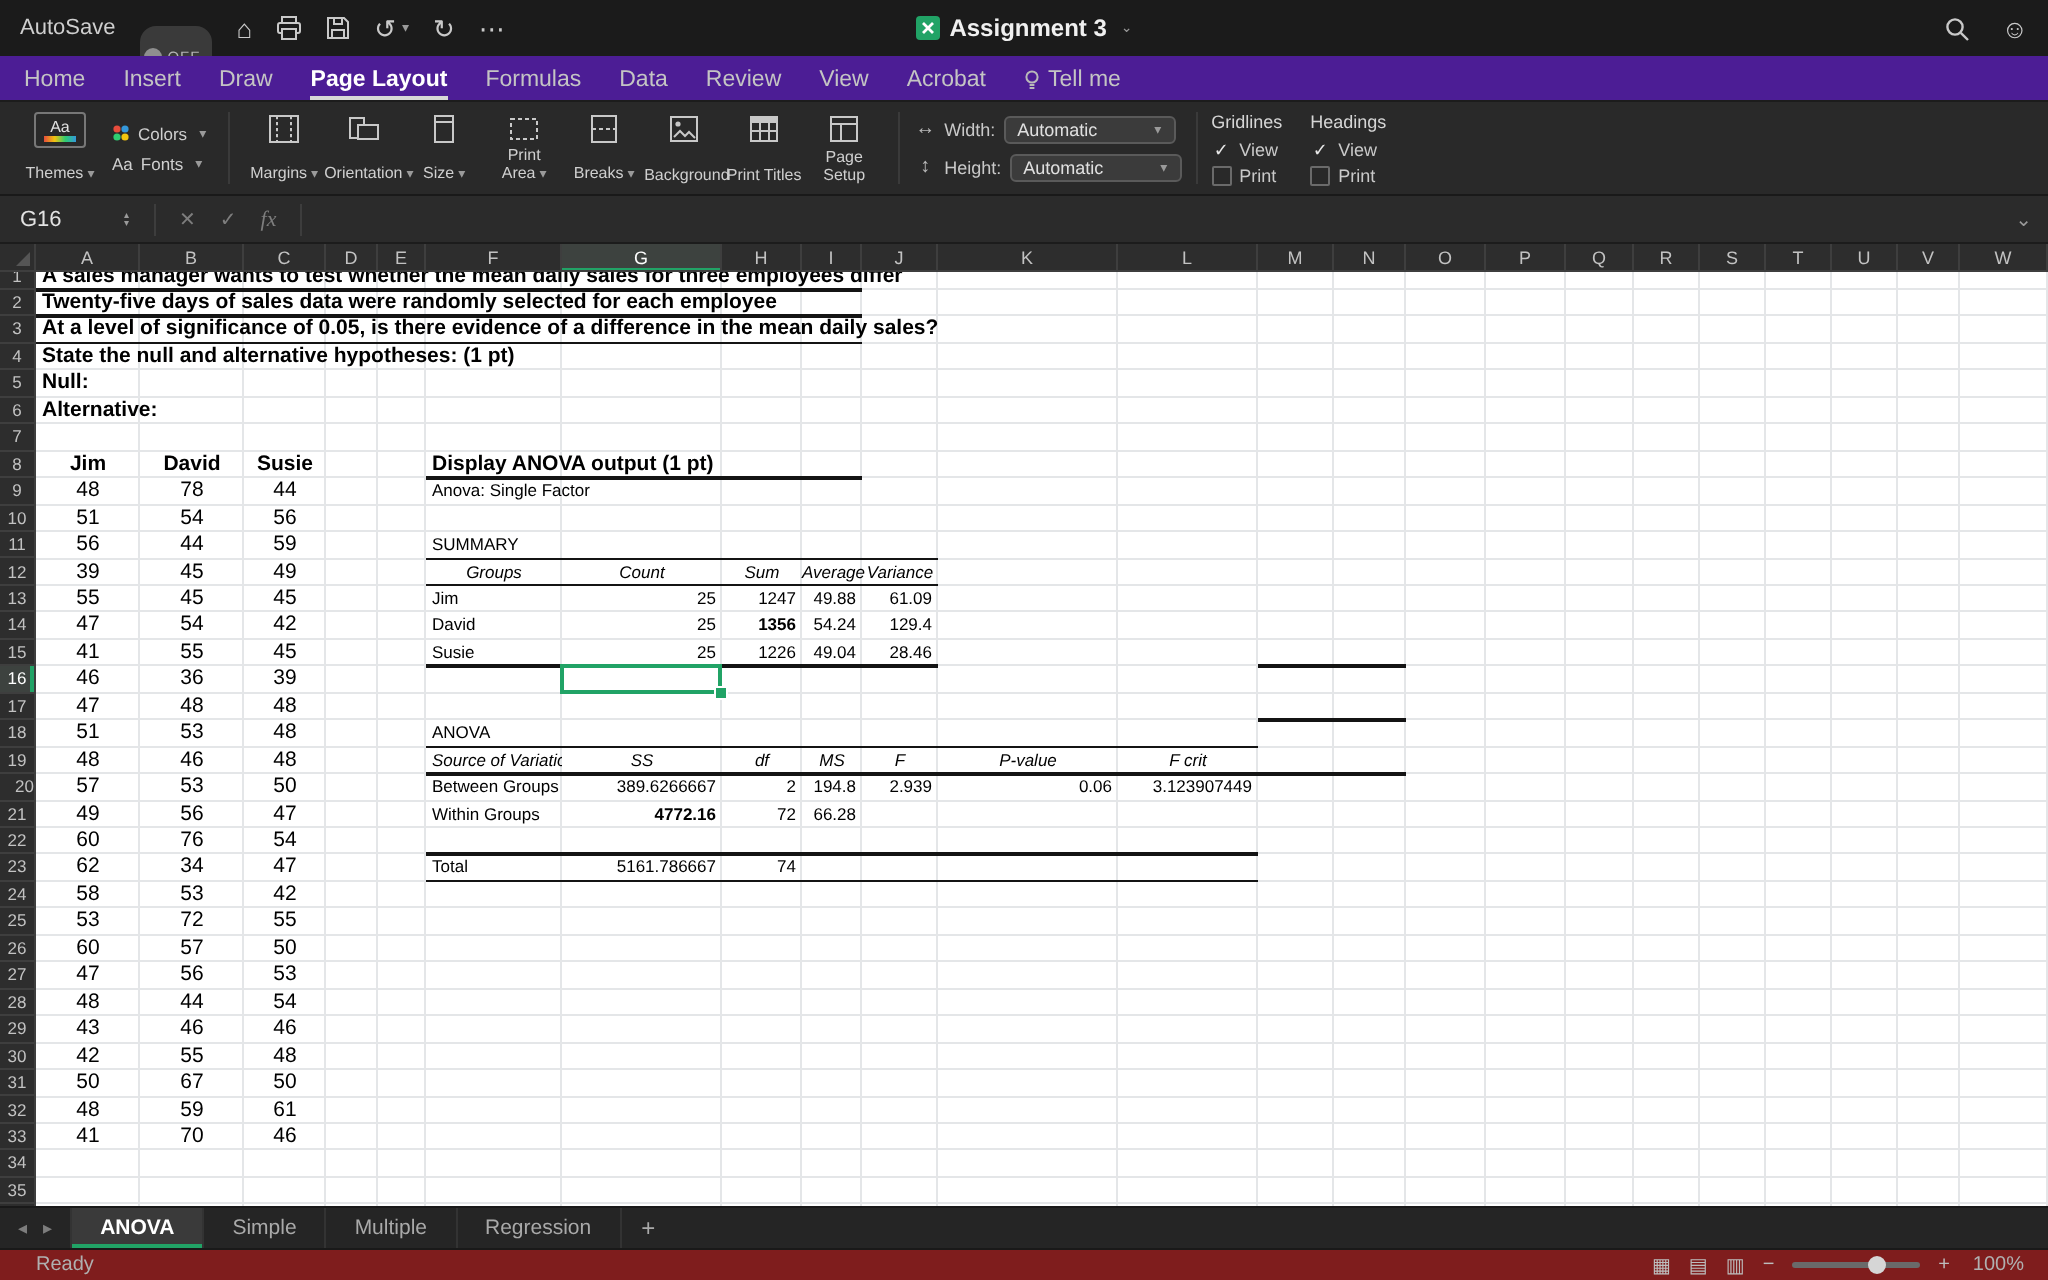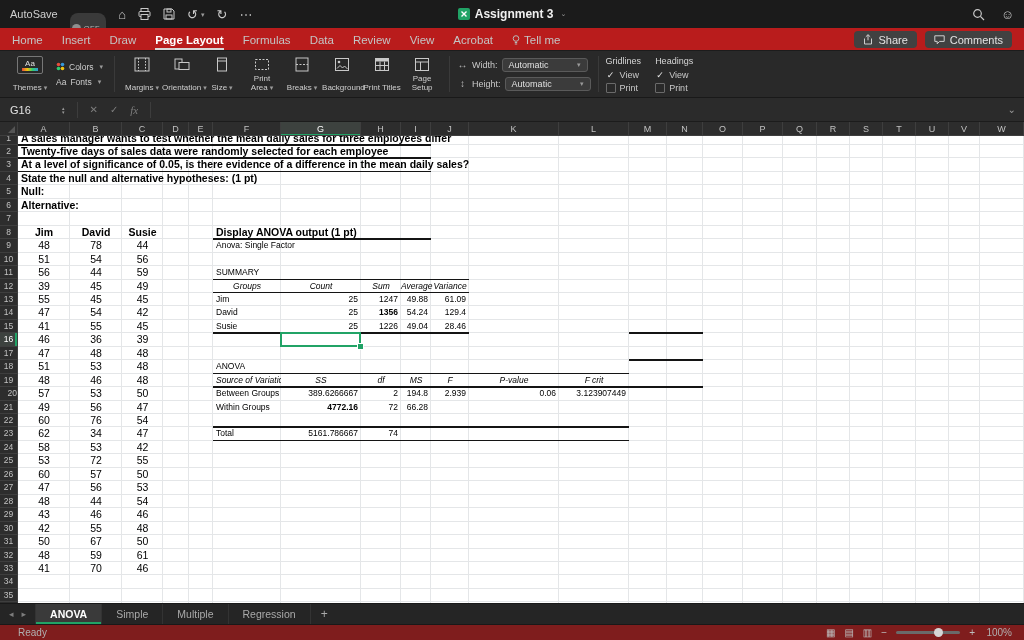--- a/index.html
+++ b/index.html
@@ -17,21 +17,21 @@
                  height:30px;padding:0 6px 0 2px;margin-top:28px;}
   .autosave-knob{width:9px;height:9px;border-radius:50%;background:#8f8f8f;}
   .autosave-state{font-size:7.5px;color:#b5b5b5;letter-spacing:.5px;}
   .tb-ico{font-size:13px;color:#c9c9c9;line-height:1;display:flex;align-items:center;gap:1px;}
   .tb-center{position:absolute;left:0;right:0;top:0;height:28px;display:flex;align-items:center;
              justify-content:center;gap:5px;pointer-events:none;}
   .tb-center .doc-name{font-size:12px;font-weight:bold;color:#f0f0f0;}
   .tb-right{margin-left:auto;display:flex;align-items:center;gap:16px;}
 
   
-  .menubar{position:absolute;left:0;top:28px;width:1024px;height:22px;background:#b91c1c;
+  .menubar{position:absolute;left:0;top:28px;width:1024px;height:22px;background:#4c1d95;
            display:flex;align-items:flex-end;padding:0 12px;box-sizing:border-box;}
   .mtabs{display:flex;align-items:flex-end;gap:19px;}
   .mtab{font-size:11.5px;color:#c4c4c4;padding-bottom:4px;white-space:nowrap;}
   .mtab.active{color:#ffffff;font-weight:bold;border-bottom:2px solid #d8d8d8;padding-bottom:2px;}
   .tellme{display:flex;align-items:center;gap:4px;}
   .mb-right{margin-left:auto;display:flex;align-items:center;gap:8px;padding-bottom:2px;}
   .pill{display:flex;align-items:center;gap:5px;background:#414141;border-radius:4px;height:17px;
         padding:0 9px;font-size:11px;color:#e3e3e3;}
 
   
@@ -193,36 +193,20 @@
       <span class="mtab">Data</span>
       <span class="mtab">Review</span>
       <span class="mtab">View</span>
       <span class="mtab">Acrobat</span>
       <span class="mtab tellme">
         <svg width="8" height="11" viewBox="0 0 8 11">
             <circle cx="4" cy="3.5" r="2.8" fill="none" stroke="#b9b9b9"></circle>
             <path d="M2.8 7.5 h2.4 M2.8 9 h2.4" stroke="#b9b9b9"></path>
           </svg>
         <span>Tell me</span>
-      </span>
-    </div>
-    <div class="mb-right">
-      <span class="pill">
-        <svg width="10" height="11" viewBox="0 0 10 11">
-            <path d="M5 0.8 v5.5" stroke="#cfcfcf" fill="none"></path>
-            <path d="M2.8 2.8 L5 0.7 L7.2 2.8" stroke="#cfcfcf" fill="none"></path>
-            <path d="M1.5 4.5 v5.5 h7 v-5.5" stroke="#cfcfcf" fill="none"></path>
-          </svg>
-        <span>Share</span>
-      </span>
-      <span class="pill">
-        <svg width="11" height="10" viewBox="0 0 11 10">
-            <path d="M0.8 0.8 h9.4 v5.6 h-4.6 l-2.4 2.4 v-2.4 h-2.4 z" fill="none" stroke="#cfcfcf"></path>
-          </svg>
-        <span>Comments</span>
       </span>
     </div>
   </div>
 
   <div class="ribbon">
     <div class="rgroup">
       <div class="rbig">
         <span class="themes-box">
           <span class="themes-aa">Aa</span>
           <span class="rainbow"></span>

